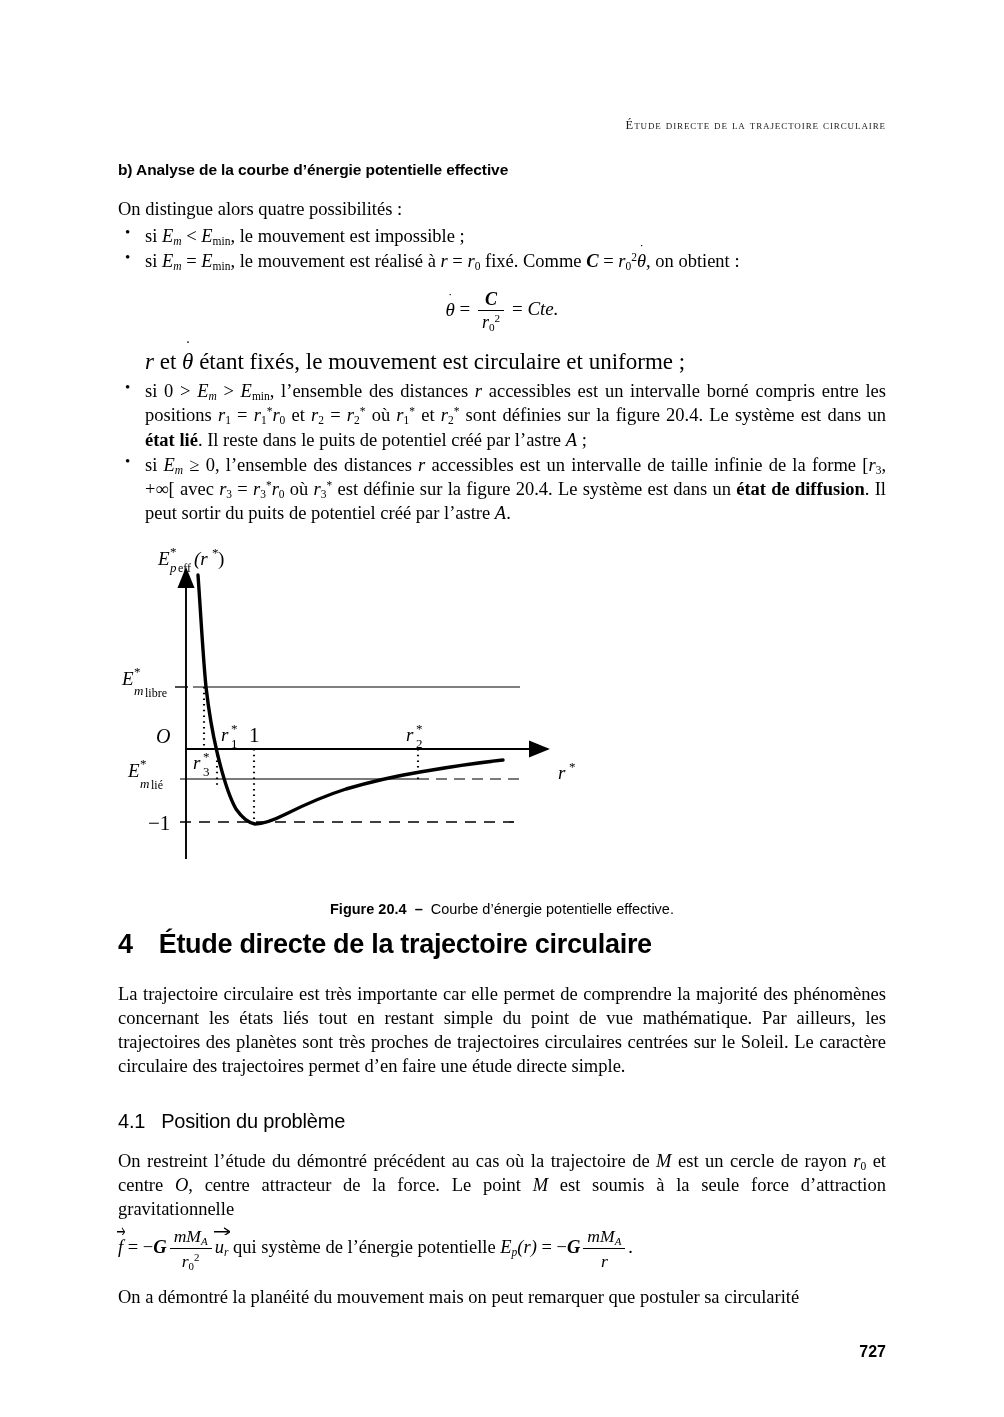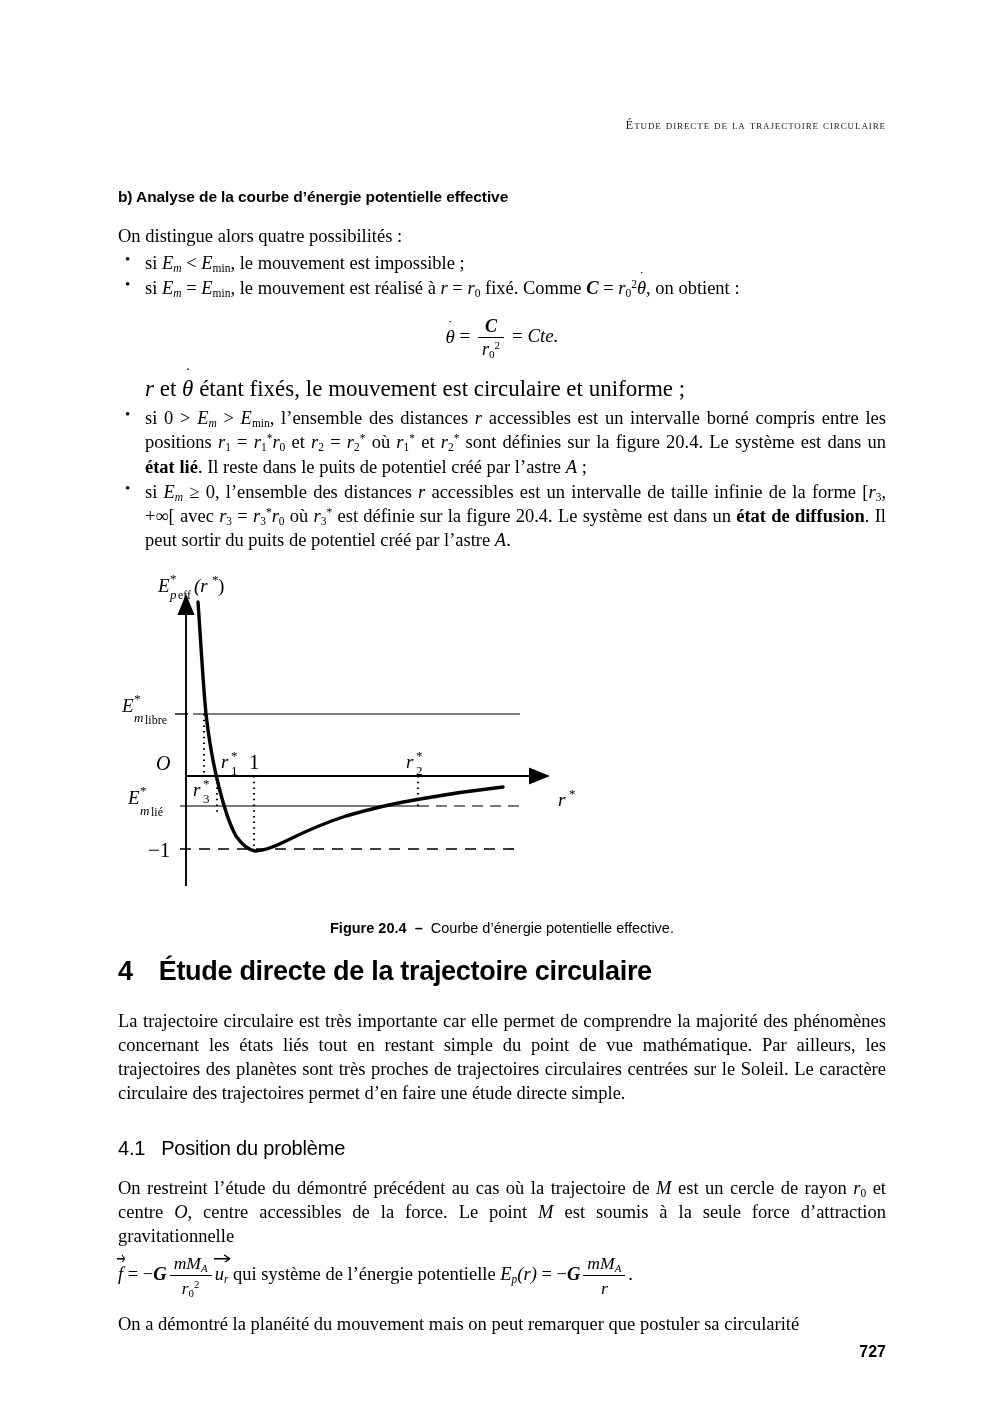--- a/index.html
+++ b/index.html
@@ -11,21 +11,21 @@
   .page{position:absolute;inset:0;padding-left:42px;}
 
   
   .runhead{
     position:absolute;left:0;right:118px;top:118px;
     text-align:right;font-family:"Liberation Serif",serif;
     font-size:12.5px;font-variant:small-caps;letter-spacing:.9px;color:#1a1a1a;
   }
 
   
-  .col{position:absolute;left:118px;top:188px;width:768px;}
+  .col{position:absolute;left:118px;top:161px;width:768px;}
 
   h3.sub{
     font-family:"Liberation Sans",sans-serif;font-weight:bold;
     font-size:15.5px;margin:0 0 18px 0;letter-spacing:-.1px;
   }
   p.body{
     font-size:18.5px;line-height:1.30;margin:0 0 2px 0;text-align:justify;
   }
   p.lead{margin-bottom:3px;}
 
@@ -58,21 +58,21 @@
   .thetadot{position:relative;display:inline-block;}
   .thetadot .dot{position:absolute;left:50%;top:-.62em;transform:translateX(-45%);font-size:.7em;}
   .vecw{position:relative;display:inline-block;padding-top:.08em;}
   .vecw .arw{position:absolute;left:-1px;right:-2px;top:-.46em;height:.5em;}
   .vecw .arw svg{width:100%;height:100%;display:block;}
 
   
   .figwrap{position:relative;margin:22px 0 0 0;height:330px;}
   .figcap{
     text-align:center;font-family:"Liberation Sans",sans-serif;
-    font-size:14.5px;margin-top:12px;
+    font-size:14.5px;margin-top:20px;
   }
   .figcap b{font-weight:bold;}
 
   
   h2.sec{
     font-family:"Liberation Sans",sans-serif;font-weight:bold;font-size:27px;
     margin:52px 0 22px 0;display:flex;gap:26px;letter-spacing:-.3px;
   }
   h3.ssec{
     font-family:"Liberation Sans",sans-serif;font-weight:normal;font-size:20px;
@@ -230,21 +230,21 @@
       <span>Étude directe de la trajectoire circulaire</span>
     </h2>
 
     <p class="body">La trajectoire circulaire est très importante car elle permet de comprendre la majorité des phénomènes concernant les états liés tout en restant simple du point de vue mathématique. Par ailleurs, les trajectoires des planètes sont très proches de trajectoires circulaires centrées sur le Soleil. Le caractère circulaire des trajectoires permet d’en faire une étude directe simple.</p>
 
     <h3 class="ssec">
       <span>4.1</span>
       <span>Position du problème</span>
     </h3>
 
-    <p class="body"><span>On restreint l’étude du démontré précédent au cas où la trajectoire de </span><i class="v">M</i><span> est un cercle de rayon </span><i class="v">r</i><sub>0</sub><span> et centre </span><i class="v">O</i><span>, centre accessibles de la force. Le point </span><i class="v">M</i><span> est soumis à la seule force d’attraction gravitationnelle</span>
+    <p class="body"><span>On restreint l’étude du démontré précédent au cas où la trajectoire de </span><i class="v">M</i><span> est un cercle de rayon </span><i class="v">r</i><sub>0</sub><span> et centre </span><i class="v">O</i><span>, centre attracteur de la force. Le point </span><i class="v">M</i><span> est soumis à la seule force d’attraction gravitationnelle</span>
     </p>
 
     <p class="body" style="text-align:left;margin-top:4px;">
       <span class="vecw"><span class="arw">
             <svg viewBox="0 0 20 8" preserveAspectRatio="none">
               <path d="M0,5 L17,5 M12,1.6 L19,5 L12,8.4" stroke="#000" stroke-width="1.2" fill="none"></path>
             </svg>
           </span><i class="v">f</i></span>
       <span>=</span>
       <span>−</span><span class="scr">G</span><span class="frac"><span class="num"><i class="v">mM</i><sub class="subi">A</sub></span><span class="den"><i class="v">r</i><sub>0</sub><sup>2</sup></span></span><span class="vecw"><span class="arw">

